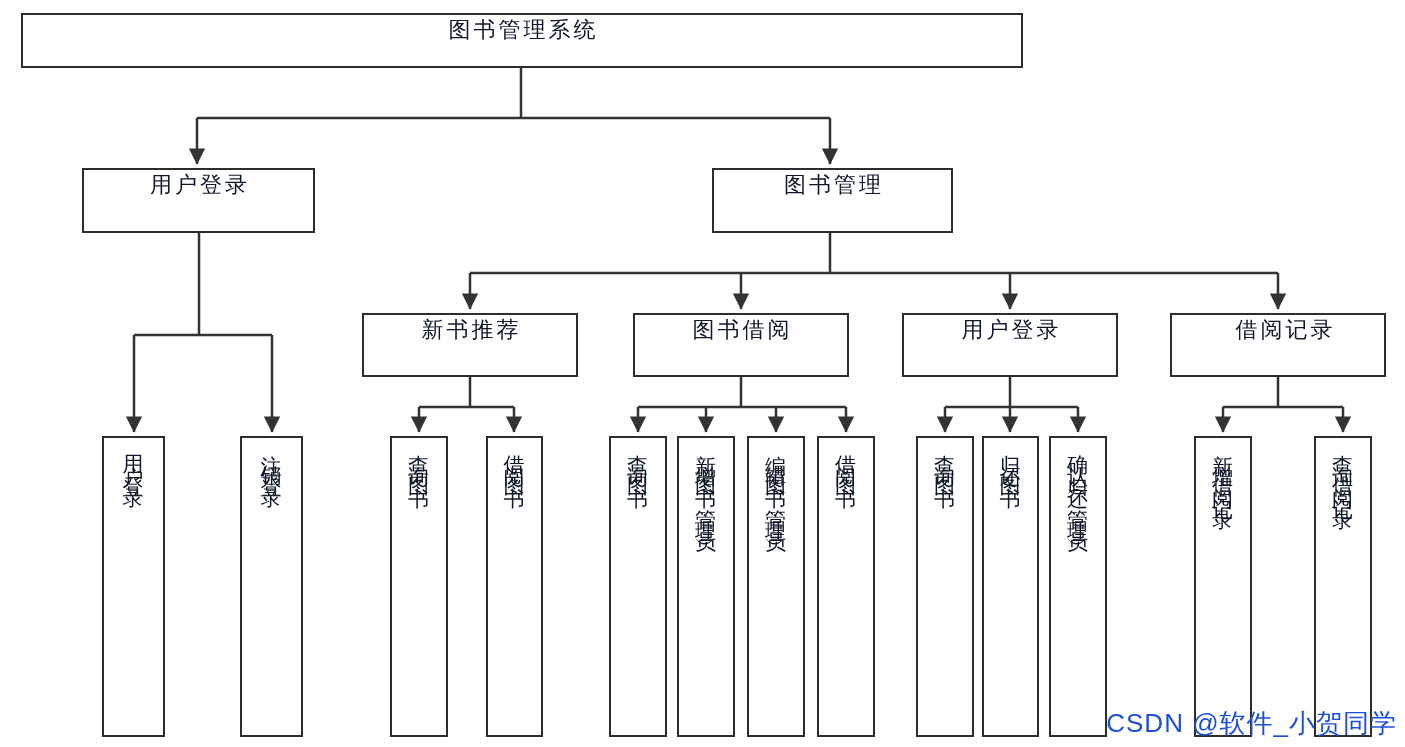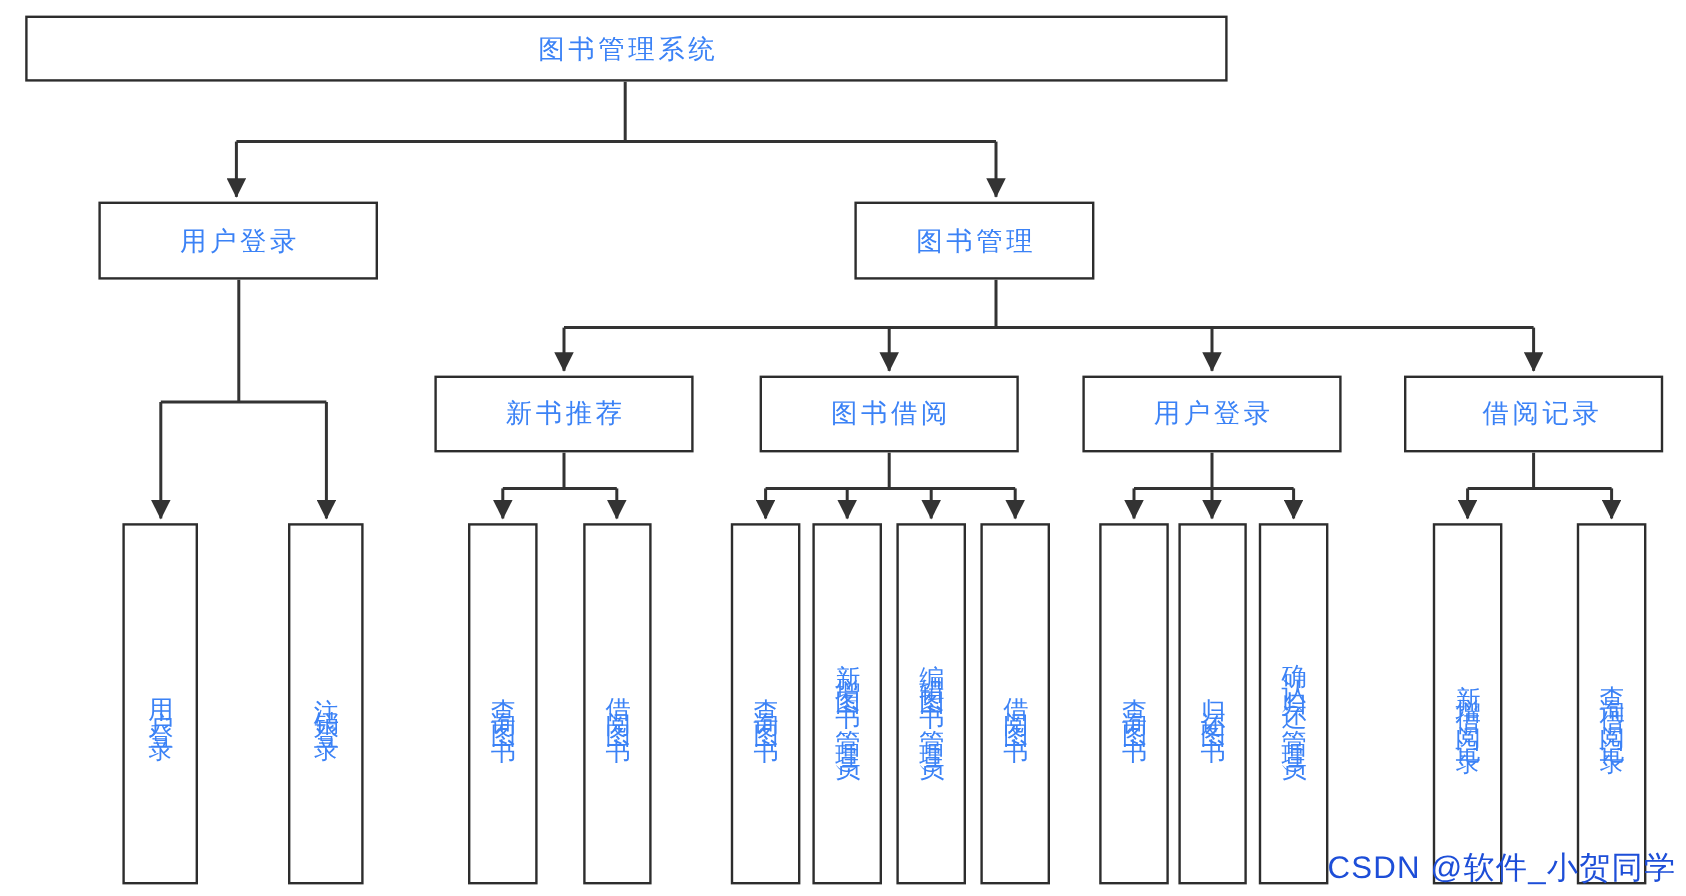--- a/index.html
+++ b/index.html
@@ -21,23 +21,23 @@
     top: 0;
     width: 1405px;
     height: 747px;
     z-index: 1;
   }
   .node {
     position: absolute;
     box-sizing: border-box;
     background: #ffffff;
     border: 2.5px solid #2d2d2d;
-    color: #3b82f6;
+    color: #0f172a;
     display: flex;
-    align-items: center;
+    align-items: flex-start;
     justify-content: center;
     z-index: 2;
   }
   .node .hlabel {
     font-size: 22px;
     letter-spacing: 3px;
     white-space: nowrap;
     text-indent: 3px;
   }
   .node .vlabel {
@@ -113,21 +113,21 @@
     </g>
   </svg>
 
   <div class="node root-box">
     <span class="hlabel">图书管理系统</span>
   </div>
 
   <div class="node lvl2-box" style="left:82px; width:233px;">
     <span class="hlabel">用户登录</span>
   </div>
-  <div class="node lvl2-box" style="left:712px; width:200px;">
+  <div class="node lvl2-box" style="left:712px; width:241px;">
     <span class="hlabel">图书管理</span>
   </div>
 
   <div class="node lvl3-box" style="left:633px;">
     <span class="hlabel">图书借阅</span>
   </div>
   <div class="node lvl3-box" style="left:362px;">
     <span class="hlabel">新书推荐</span>
   </div>
   <div class="node lvl3-box" style="left:902px;">

